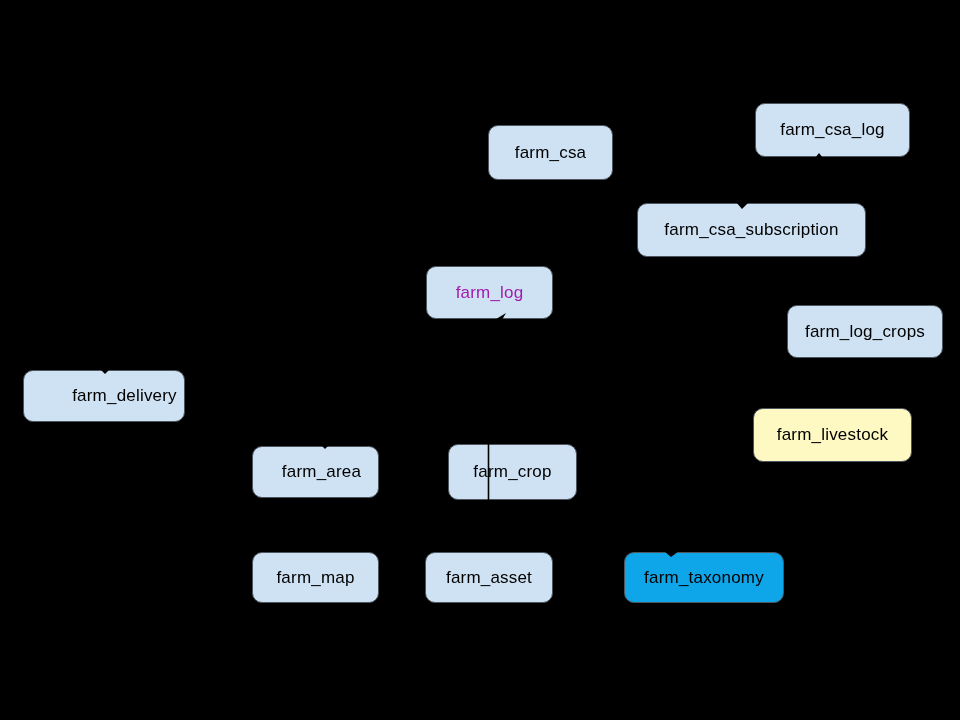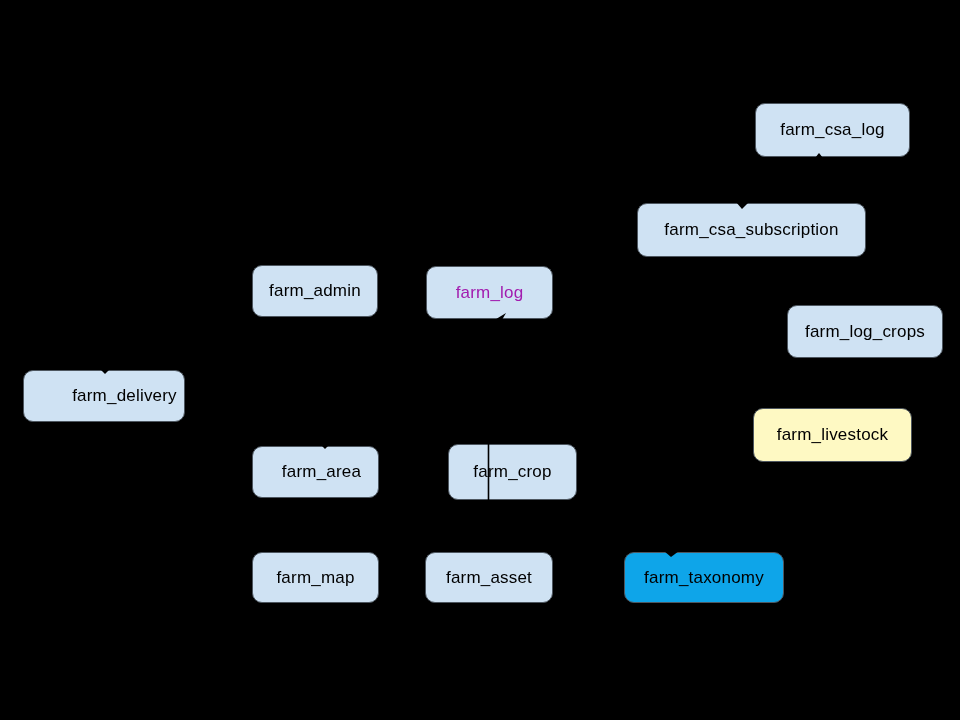--- a/index.html
+++ b/index.html
@@ -47,28 +47,28 @@
 <div class="stage">
   <svg class="frag-layer" viewBox="0 0 960 720" xmlns="http://www.w3.org/2000/svg">
       <polygon points="736,202 749,202 742,209" fill="#000000"></polygon>
       <polygon points="488,324 506,313 499,325" fill="#000000"></polygon>
       <line x1="488.5" y1="443.5" x2="488.5" y2="500.5" stroke="#000000" stroke-width="1.6"></line>
       <polygon points="321,445 329,445 325,449" fill="#000000"></polygon>
       <polygon points="101,370 109,370 105,374" fill="#000000"></polygon>
       <polygon points="664,551 679,551 671,557" fill="#000000"></polygon>
       <polygon points="815,158 823,158 819,153" fill="#000000"></polygon>
     </svg>
+<div class="node" style="left: 488px; top: 125px; width: 125px; height: 55px; background: rgb(207, 226, 243); border-color: rgb(77, 86, 95); color: rgb(0, 0, 0);">
+      <span>farm_csa</span>
+    </div>
     <div class="node" style="left: 755px; top: 103px; width: 155px; height: 54px; background: rgb(207, 226, 243); border-color: rgb(77, 86, 95); color: rgb(0, 0, 0);">
       <span>farm_csa_log</span>
     </div>
     <div class="node" style="left: 637px; top: 203px; width: 229px; height: 54px; background: rgb(207, 226, 243); border-color: rgb(77, 86, 95); color: rgb(0, 0, 0); text-align: center;">
       <span>farm_csa_subscription</span>
-    </div>
-    <div class="node" style="left: 252px; top: 265px; width: 126px; height: 52px; background: rgb(207, 226, 243); border-color: rgb(77, 86, 95); color: rgb(0, 0, 0);">
-      <span>farm_admin</span>
     </div>
     <div class="node" style="left: 426px; top: 266px; width: 127px; height: 53px; background: rgb(207, 226, 243); border-color: rgb(77, 86, 95); color: #a21caf;">
       <span>farm_log</span>
     </div>
     <div class="node" style="left: 787px; top: 305px; width: 156px; height: 53px; background: rgb(207, 226, 243); border-color: rgb(77, 86, 95); color: rgb(0, 0, 0);">
       <span>farm_log_crops</span>
     </div>
     <div class="node" style="left: 23px; top: 370px; width: 162px; height: 52px; background: rgb(207, 226, 243); border-color: rgb(77, 86, 95); color: rgb(0, 0, 0); padding-left: 41px;">
       <span>farm_delivery</span>
     </div>

